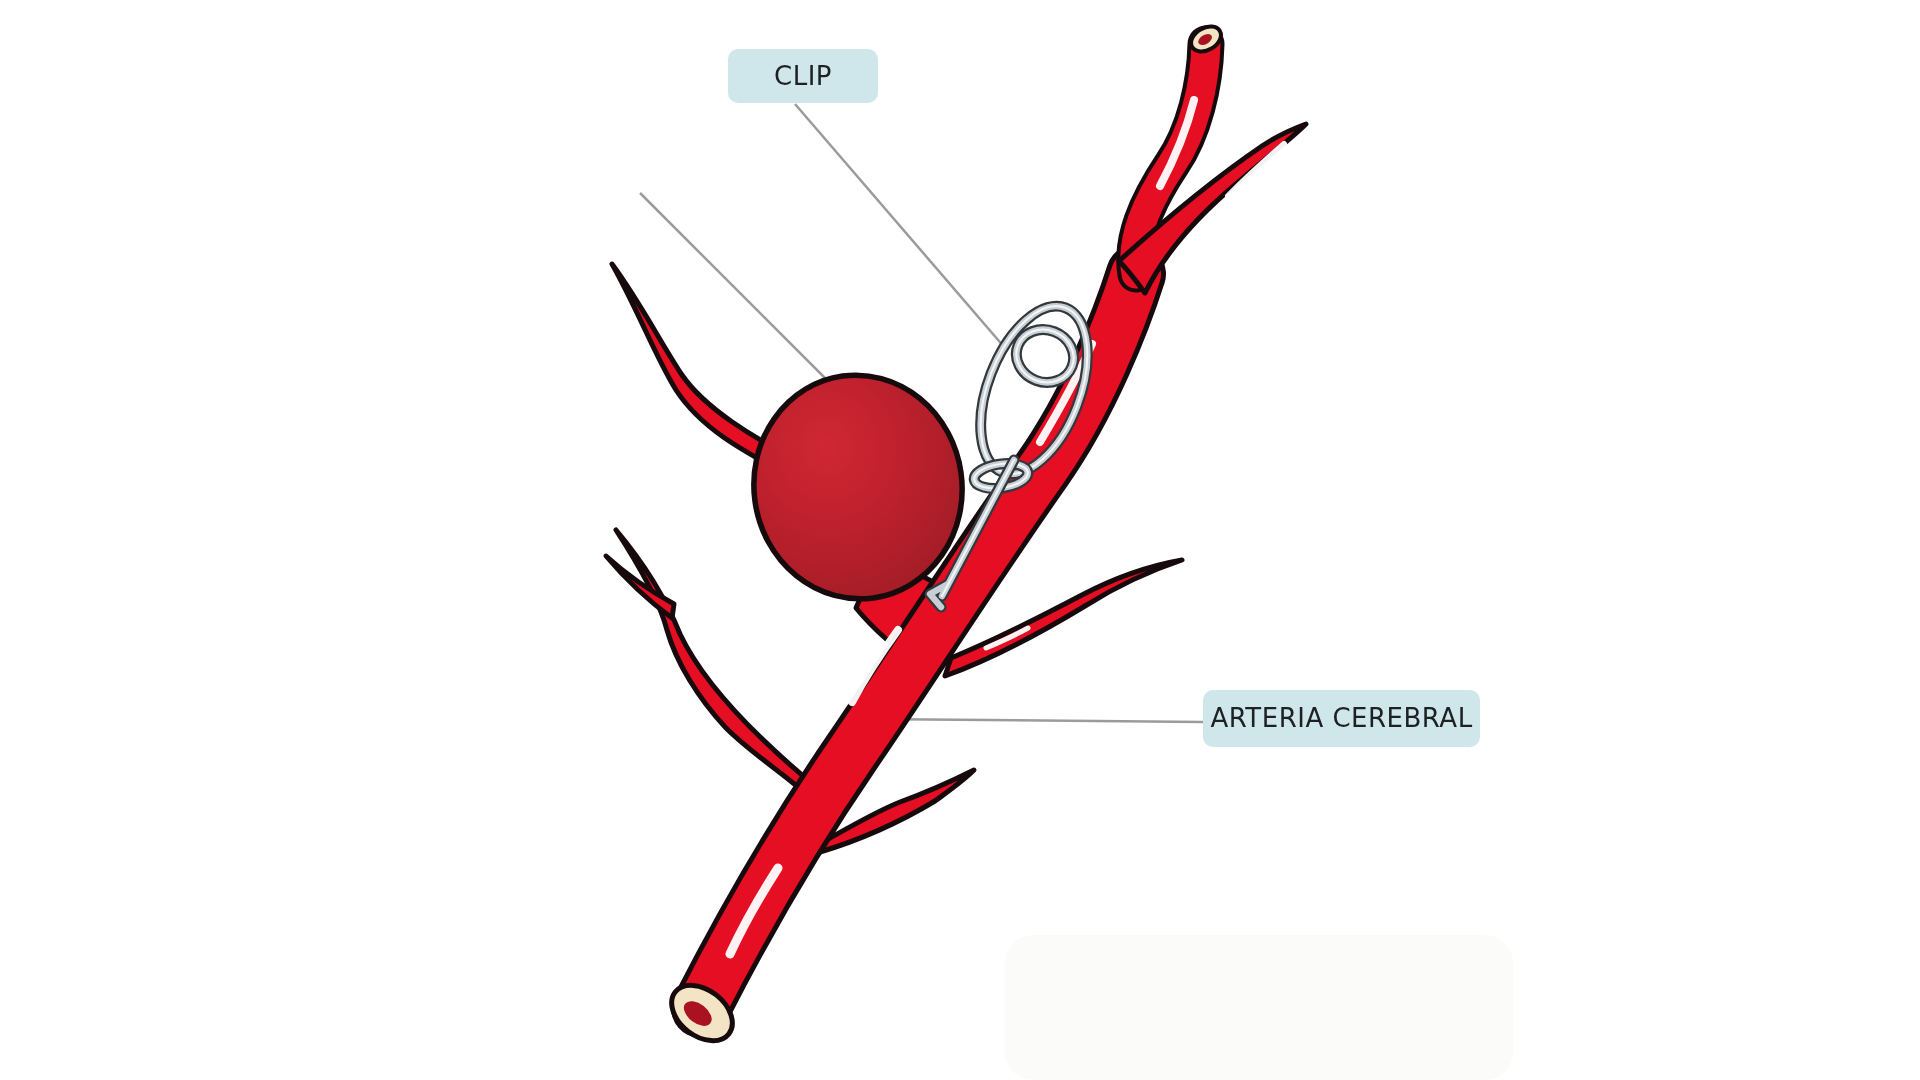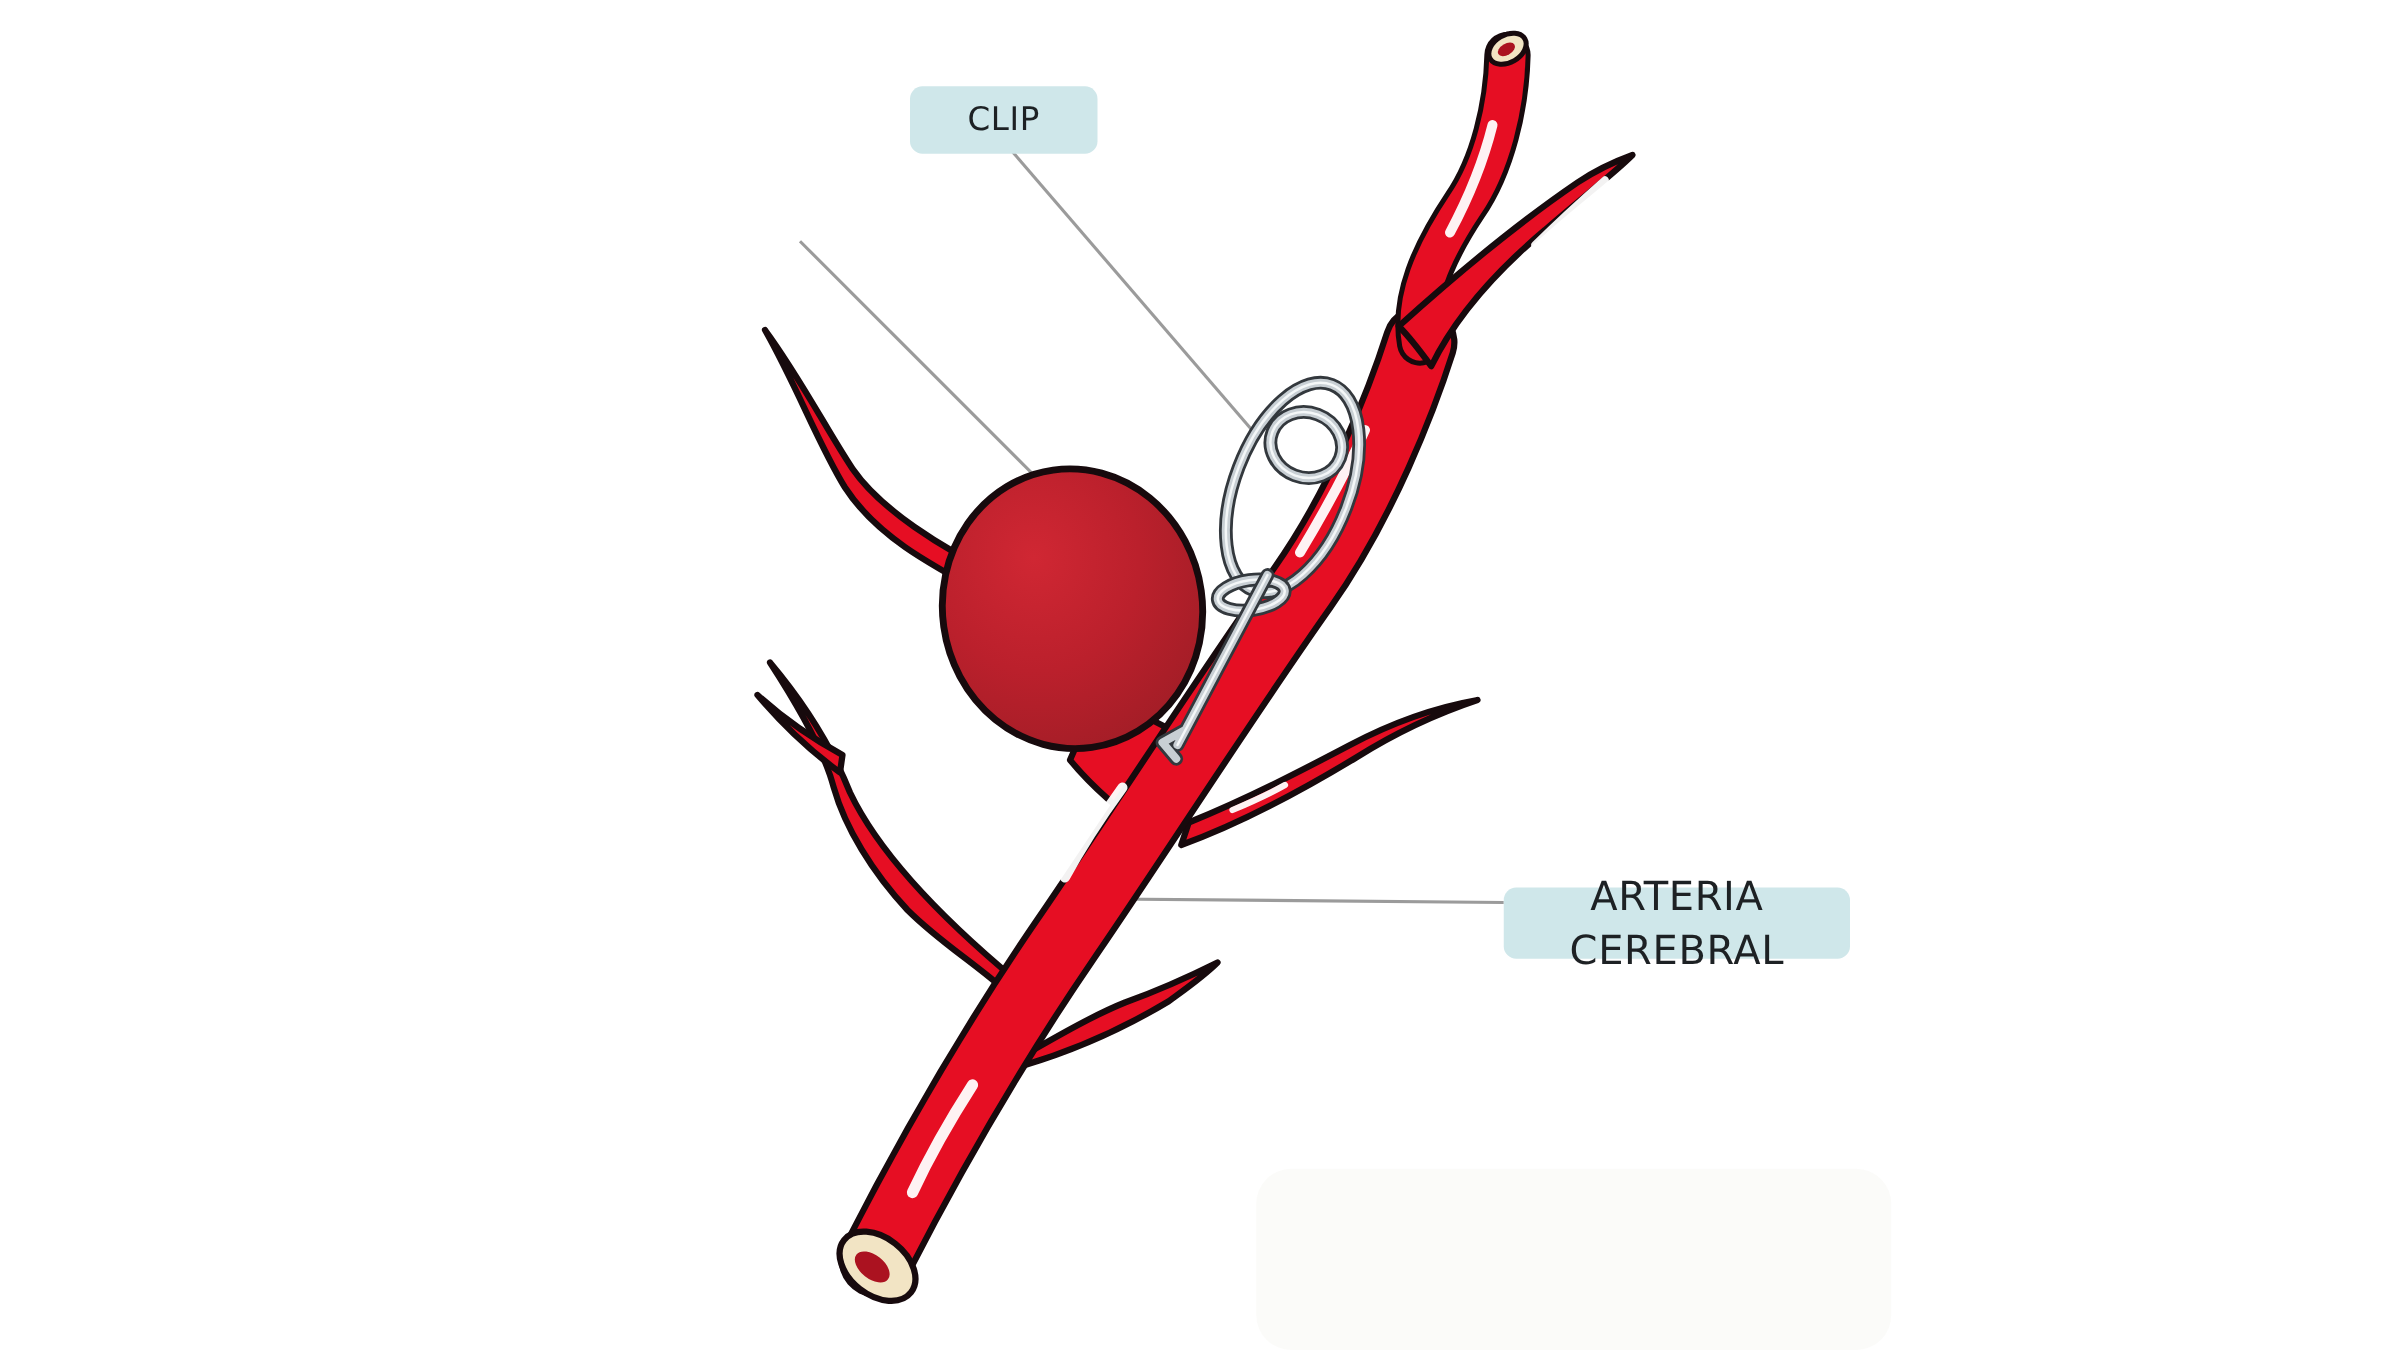--- a/index.html
+++ b/index.html
@@ -17,25 +17,24 @@
   .illustration{position:absolute;left:0;top:0;}
   .label-box{
     position:absolute;
     display:flex;align-items:center;justify-content:center;
     background:var(--label-bg,#cfe7ea);
     color:var(--label-text,#1d2124);
     border-radius:10px;
     text-align:center;
     letter-spacing:.5px;
     line-height:1.32;
-    margin-top:20px;
   }
   .label-clip{left:728px;top:49px;width:150px;height:54px;font-size:26px;}
   .label-aneurysm{left:492px;top:111px;width:195px;height:77px;font-size:24px;}
-  .label-artery{left:1203px;top:690px;width:277px;height:57px;font-size:32px;}
+  .label-artery{left:1203px;top:690px;width:277px;height:57px;font-size:26px;}
 
   
   .leader{fill:none;stroke:var(--leader-line,#9b9b9b);stroke-width:2.5;}
   .artery-shape{fill:var(--artery-red,#e60e23);stroke:var(--artery-outline,#170a0d);stroke-width:5;stroke-linejoin:round;}
   .vessel-outline-stroke{fill:none;stroke:var(--artery-outline,#170a0d);stroke-linecap:round;}
   .vessel-red-stroke{fill:none;stroke:var(--artery-red,#e60e23);stroke-linecap:round;}
   .gloss{fill:none;stroke:#ffffff;stroke-linecap:round;opacity:.95;}
   .sac{stroke:var(--artery-outline,#170a0d);stroke-width:5.5;}
   .cut-rim{fill:var(--vessel-cut-rim,#f2e4c4);stroke:var(--artery-outline,#170a0d);}
   .cut-lumen{fill:var(--vessel-lumen,#ab1220);stroke:none;}

